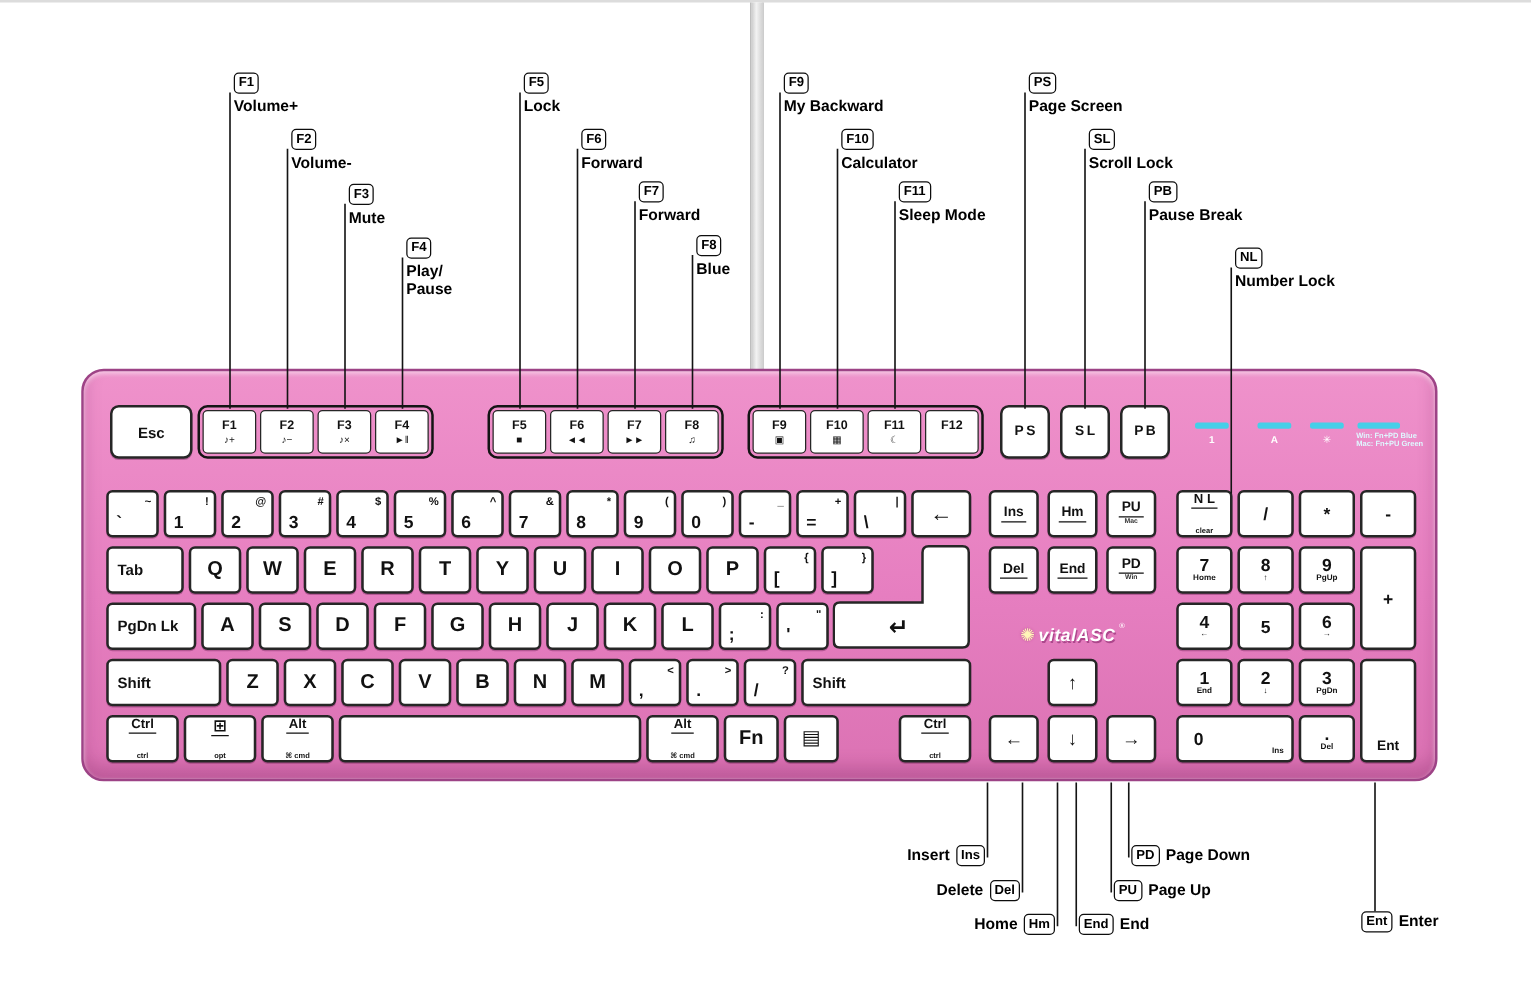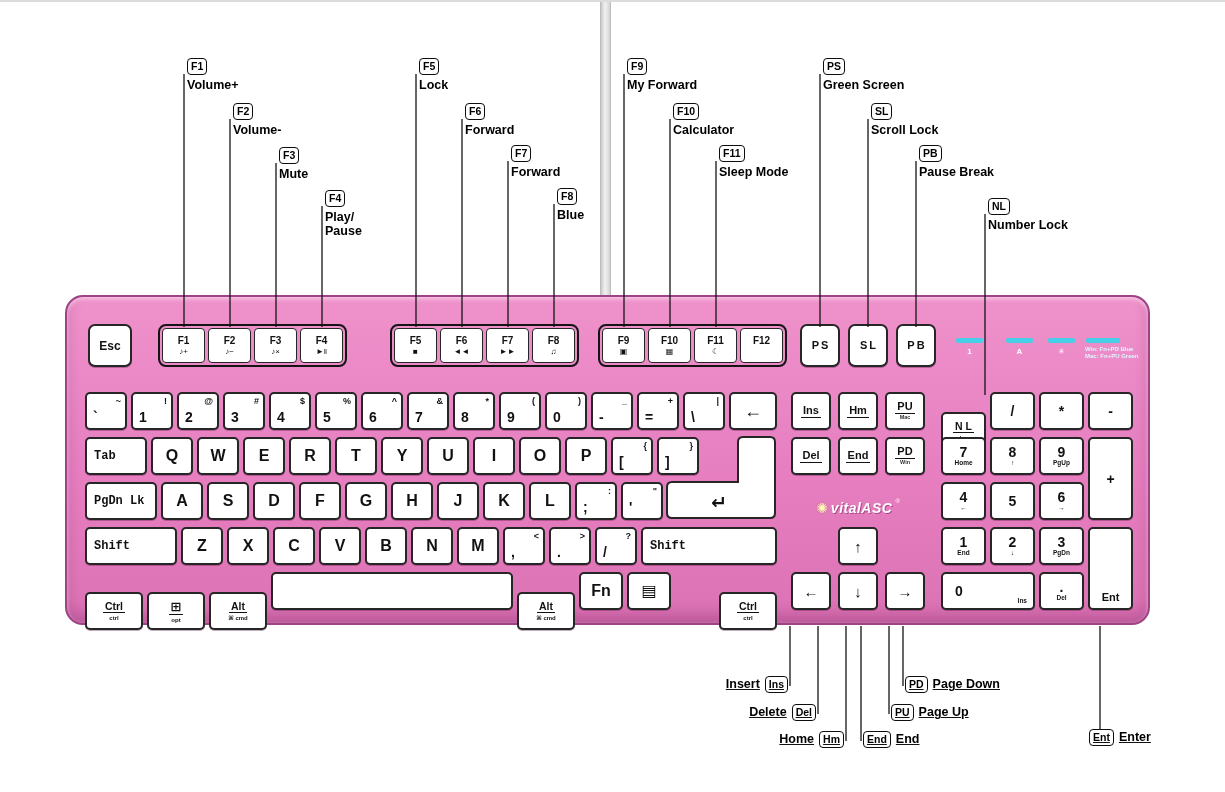--- a/index.html
+++ b/index.html
@@ -23,28 +23,28 @@
        box-shadow:0 1px 0 rgba(90,20,70,.35);}
   .key.abs{position:absolute;}
   .krow{position:absolute;display:flex;gap:4px;z-index:2;}
   .spacer{flex:none;height:1px;}
   .klabel{font-weight:bold;}
   .u{border-bottom:1.5px solid #111;padding:0 2px 1px;}
 
   .cap{display:flex;align-items:center;justify-content:center;}
   .cap .klabel{font-size:16px;line-height:1;}
   .cap.left{justify-content:flex-start;padding-left:7px;}
-  .cap.left .klabel{font-size:12px;font-family:Liberation Mono, monospace;}
+  .cap.left .klabel{font-size:12px;}
   .cap.big .klabel{font-size:18px;}
   .arrow .klabel{font-size:15px;}
 
   .type .kmain{position:absolute;left:6px;bottom:4px;font-size:14px;font-weight:bold;line-height:1;}
   .type .kshift{position:absolute;right:4px;top:3px;font-size:9px;font-weight:bold;line-height:1;}
 
-  .mod{display:flex;flex-direction:column;align-items:center;justify-content:center;gap:2px;margin-top:20px;}
+  .mod{display:flex;flex-direction:column;align-items:center;justify-content:space-between;gap:2px;}
   .mod .klabel{font-size:10.5px;line-height:1;}
   .mod .ksub{font-size:6px;font-weight:bold;line-height:1;}
   .winkey .klabel{font-size:13px;}
 
   .fngroup{position:absolute;display:flex;gap:3px;padding:2px;border:2.5px solid #141414;
            border-radius:8px;height:43px;z-index:2;}
   .fngroup .key{width:43px;height:100%;border-width:1.5px;border-radius:4px;box-shadow:none;}
   .fn-single{height:43px;border-width:2.5px;border-radius:7px;}
   .fn-single .klabel{font-size:12px;}
   .fnk{display:flex;flex-direction:column;align-items:center;justify-content:center;gap:2px;}
@@ -74,21 +74,21 @@
   .light-note{position:absolute;color:#dff7ff;font-size:6px;font-weight:bold;line-height:7px;white-space:nowrap;z-index:2;}
 
   .logo{position:absolute;left:789px;top:496px;width:138px;height:24px;display:flex;align-items:center;
         justify-content:center;gap:3px;z-index:2;color:#fff;}
   .logo-sun{font-size:14px;color:#fff6b8;text-shadow:0 0 2px rgba(170,60,130,.8);line-height:1;}
   .logo-text{font-style:italic;font-weight:bold;font-size:14px;letter-spacing:.5px;
              text-shadow:1px 1px 0 rgba(150,50,120,.7);line-height:1;}
   .logo-reg{font-size:6px;align-self:flex-start;margin-top:2px;}
 
   .callout-top{position:absolute;display:flex;flex-direction:column;align-items:flex-start;gap:3px;z-index:4;}
-  .callout-bot{position:absolute;display:flex;align-items:center;gap:5px;z-index:4;text-decoration:underline;}
+  .callout-bot{position:absolute;display:flex;align-items:center;gap:5px;z-index:4;}
   .cbox{background:#fff;border:1.6px solid #0d0d0d;border-radius:4px;font-size:10.5px;font-weight:bold;
         line-height:1;padding:2px 3px;color:#000;}
   .clabel{font-size:12.5px;font-weight:bold;color:#000;white-space:pre-line;line-height:1.15;}
 </style>
 </head>
 <body>
 
 <div class="stage" id="stage">
   <div class="top-rule"></div>
   <div class="cable"></div>
@@ -122,21 +122,21 @@
       <line x1="916" y1="161" x2="916" y2="327"></line>
       <line x1="985" y1="214" x2="985" y2="395"></line>
       <line x1="790" y1="626" x2="790" y2="686"></line>
       <line x1="818" y1="626" x2="818" y2="714"></line>
       <line x1="846" y1="626" x2="846" y2="741"></line>
       <line x1="861" y1="626" x2="861" y2="741"></line>
       <line x1="889" y1="626" x2="889" y2="714"></line>
       <line x1="903" y1="626" x2="903" y2="686"></line>
       <line x1="1100" y1="626" x2="1100" y2="729"></line>
     </svg>
-<div class="key cap abs fn-single" style="left: 88px; top: 324px; width: 44px; height: 43px;">
+<div class="key cap abs fn-single" style="left: 88px; top: 324px; width: 66px; height: 43px;">
       <span class="klabel">Esc</span>
     </div>
     <div class="fngroup" style="left: 158px; top: 324px;">
       <div class="key fnk">
         <span class="klabel">F1</span>
         <span class="kicon">♪+</span>
       </div>
       <div class="key fnk">
         <span class="klabel">F2</span>
         <span class="kicon">♪−</span>
@@ -543,33 +543,33 @@
     <div class="callout-top" style="left: 511px; top: 145px;">
       <div class="cbox">F7</div>
       <div class="clabel">Forward</div>
     </div>
     <div class="callout-top" style="left: 557px; top: 188px;">
       <div class="cbox">F8</div>
       <div class="clabel">Blue</div>
     </div>
     <div class="callout-top" style="left: 627px; top: 58px;">
       <div class="cbox">F9</div>
-      <div class="clabel">My Forward</div>
+      <div class="clabel">My Backward</div>
     </div>
     <div class="callout-top" style="left: 673px; top: 103px;">
       <div class="cbox">F10</div>
       <div class="clabel">Calculator</div>
     </div>
     <div class="callout-top" style="left: 719px; top: 145px;">
       <div class="cbox">F11</div>
       <div class="clabel">Sleep Mode</div>
     </div>
     <div class="callout-top" style="left: 823px; top: 58px;">
       <div class="cbox">PS</div>
-      <div class="clabel">Green Screen</div>
+      <div class="clabel">Page Screen</div>
     </div>
     <div class="callout-top" style="left: 871px; top: 103px;">
       <div class="cbox">SL</div>
       <div class="clabel">Scroll Lock</div>
     </div>
     <div class="callout-top" style="left: 919px; top: 145px;">
       <div class="cbox">PB</div>
       <div class="clabel">Pause Break</div>
     </div>
     <div class="callout-top" style="left: 988px; top: 198px;">

